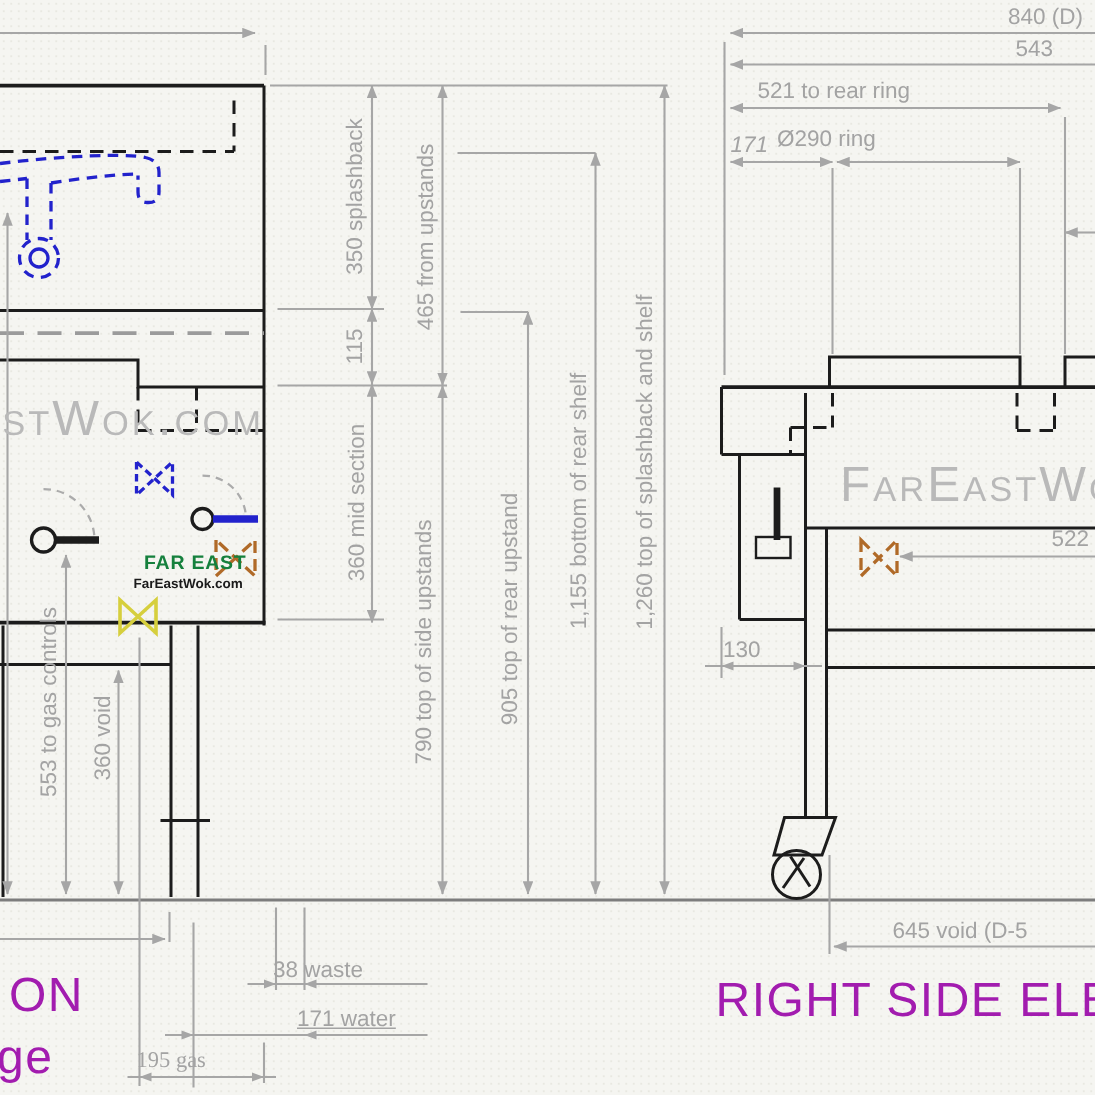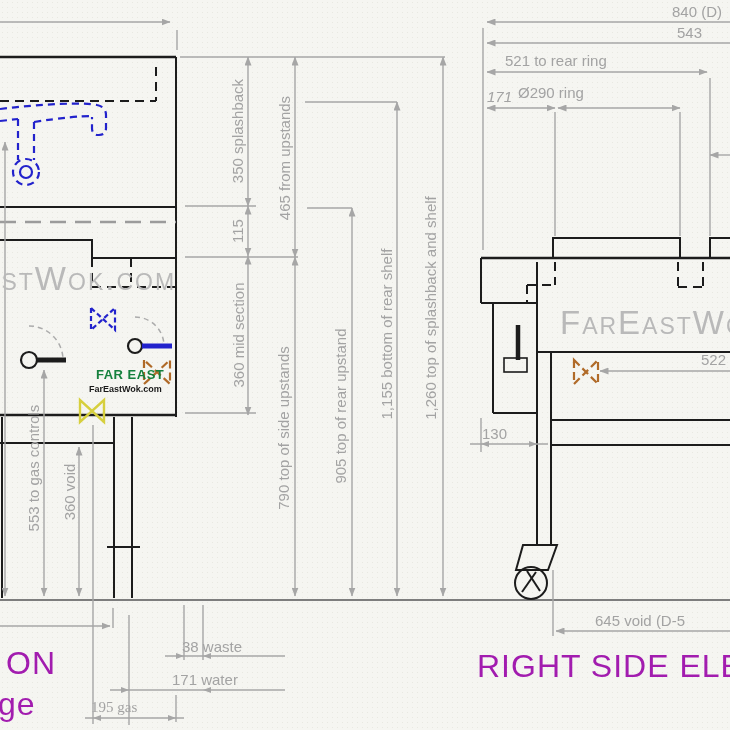--- a/index.html
+++ b/index.html
@@ -213,21 +213,21 @@
 <div class="hlab rgt" style="left:630px;top:3px;width:92px;">840 (D)</div>
 <div class="hlab rgt" style="left:630px;top:24px;width:72px;">543</div>
 <div class="hlab ctr" style="left:505px;top:52px;width:175px;">521 to rear ring</div>
 <div class="hlab ctr" style="left:487px;top:88px;width:60px;font-style:italic;">171</div>
 <div class="hlab ctr" style="left:518px;top:84px;width:132px;">Ø290 ring</div>
 <div class="hlab rgt" style="left:676px;top:351px;width:50px;">522</div>
 <div class="hlab ctr" style="left:482px;top:425px;width:46px;">130</div>
 <div class="hlab" style="left:595px;top:612px;">645 void (D-5</div>
 
 <div class="hlab ctr" style="left:182px;top:638px;width:95px;">38 waste</div>
-<div class="hlab ctr" style="left:172px;top:671px;width:102px;">171 water</div>
+<div class="hlab ctr" style="left:198px;top:671px;width:102px;text-decoration:underline;">171 water</div>
 <div class="hlab ctr" style="left:91px;top:699px;width:88px;font-family:Liberation Serif, serif;">195 gas</div>
 
 <div class="vwrap" style="left:237px;top:131px;">
       <span>350 splashback</span>
     </div>
 <div class="vwrap" style="left:237px;top:231px;">
       <span>115</span>
     </div>
 <div class="vwrap" style="left:238px;top:335px;">
       <span>360 mid section</span>

